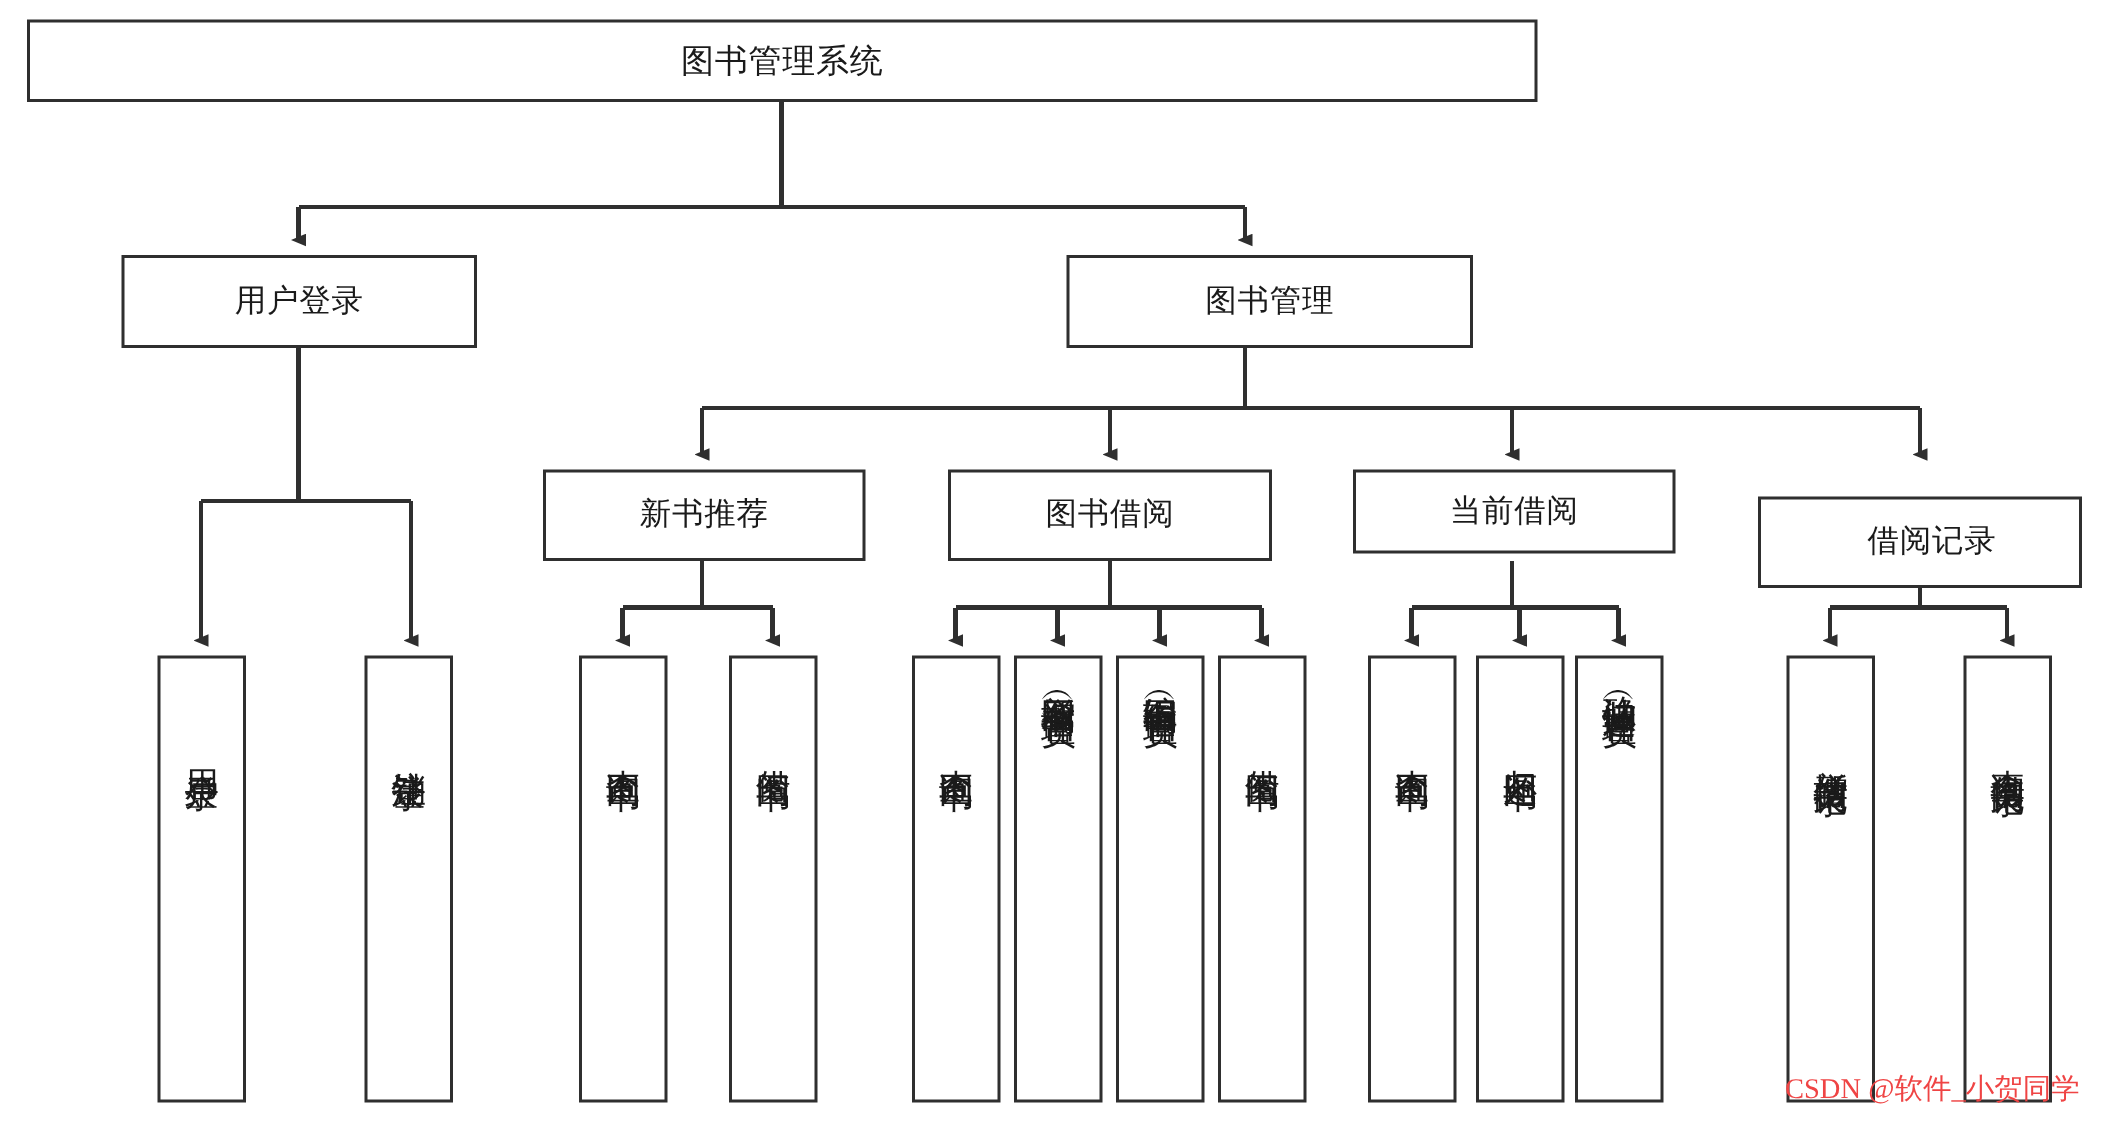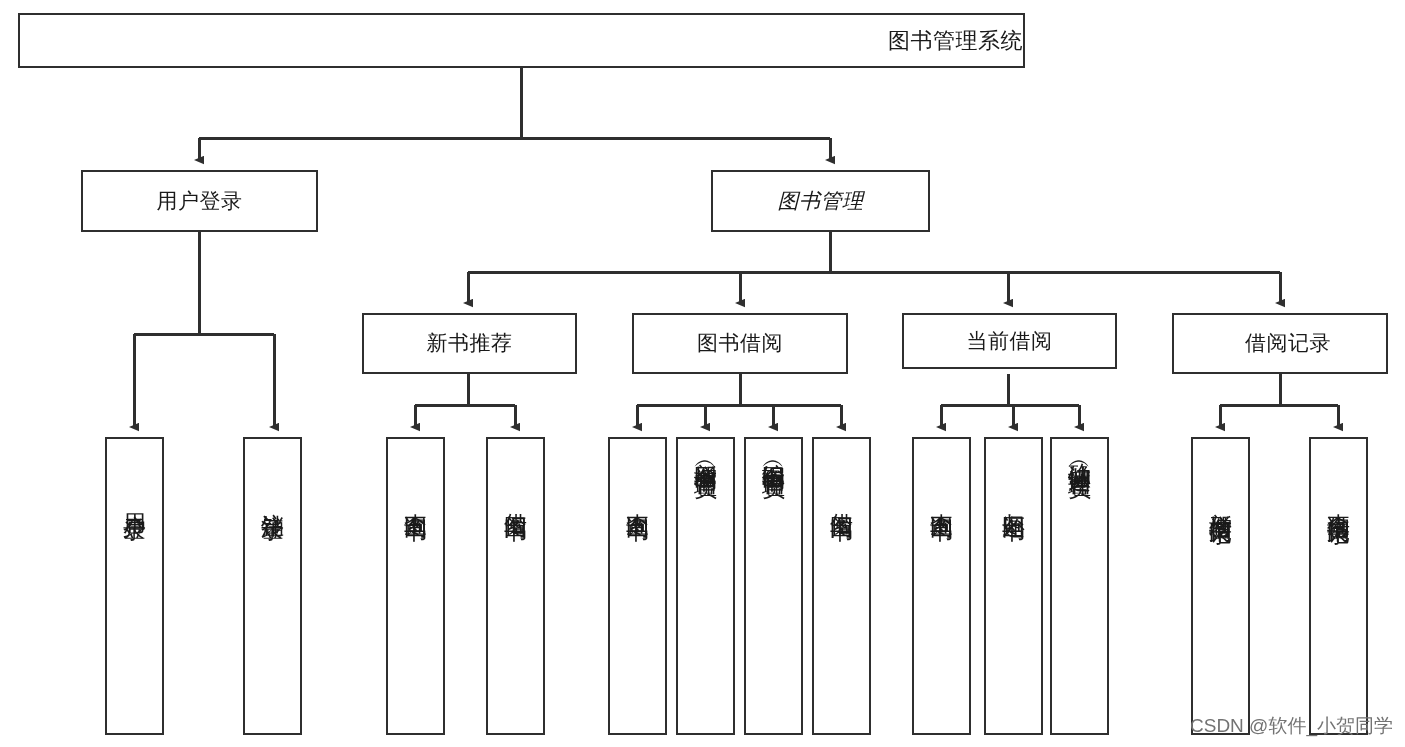--- a/index.html
+++ b/index.html
@@ -66,24 +66,24 @@
     margin-top: 56px;
   }
   .node.leaf.align-top .node-label {
     margin-top: 6px;
   }
   .watermark {
     position: absolute;
     left: 1190px;
     top: 713px;
     font-size: 19px;
-    color: #737373;
+    color: #ef4444;
     white-space: nowrap;
     z-index: 3;
-    font-family: Liberation Sans, sans-serif;
+    font-family: Liberation Serif, serif;
   }
 </style>
 </head>
 <body>
 
 <div id="diagram-root">
 
   <svg id="edge-layer" viewBox="0 0 1405 747" xmlns="http://www.w3.org/2000/svg">
     <defs>
       <marker id="arrowhead" markerWidth="10" markerHeight="10" refX="4.2" refY="5" orient="auto" markerUnits="userSpaceOnUse">
@@ -129,39 +129,39 @@
       <path d="M 1079 405 L 1079 427" marker-end="url(#arrowhead)"></path>
 
       <path d="M 1280 374 L 1280 405"></path>
       <path d="M 1220 405 L 1338 405"></path>
       <path d="M 1220 405 L 1220 427" marker-end="url(#arrowhead)"></path>
       <path d="M 1338 405 L 1338 427" marker-end="url(#arrowhead)"></path>
     </g>
   </svg>
 
   <div id="nodes-layer">
-      <div class="node root horizontal" style="left: 18px; top: 13px; width: 1007px; height: 55px; justify-content: flex-end;">
+      <div class="node root horizontal" style="left: 18px; top: 13px; width: 1007px; height: 55px;">
         <span class="node-label">图书管理系统</span>
       </div>
       <div class="node level2 horizontal" style="left: 81px; top: 170px; width: 237px; height: 62px;">
         <span class="node-label">用户登录</span>
       </div>
-      <div class="node level2 horizontal" style="left: 711px; top: 170px; width: 219px; height: 62px; font-style: italic;">
+      <div class="node level2 horizontal" style="left: 711px; top: 170px; width: 271px; height: 62px;">
         <span class="node-label">图书管理</span>
       </div>
       <div class="node level3 horizontal" style="left: 362px; top: 313px; width: 215px; height: 61px; text-align: center;">
         <span class="node-label">新书推荐</span>
       </div>
       <div class="node level3 horizontal" style="left: 632px; top: 313px; width: 216px; height: 61px;">
         <span class="node-label">图书借阅</span>
       </div>
       <div class="node level3 horizontal" style="left: 902px; top: 313px; width: 215px; height: 56px;">
         <span class="node-label">当前借阅</span>
       </div>
-      <div class="node level3 horizontal" style="left: 1172px; top: 313px; width: 216px; height: 61px; padding-left: 16px;">
+      <div class="node level3 horizontal" style="left: 1172px; top: 331px; width: 216px; height: 61px; padding-left: 16px;">
         <span class="node-label">借阅记录</span>
       </div>
       <div class="node leaf align-mid" style="left: 105px; top: 437px; width: 59px; height: 298px;">
         <span class="node-label">用户登录</span>
       </div>
       <div class="node leaf align-mid" style="left: 243px; top: 437px; width: 59px; height: 298px;">
         <span class="node-label">注销登录</span>
       </div>
       <div class="node leaf align-mid" style="left: 386px; top: 437px; width: 59px; height: 298px;">
         <span class="node-label">查询图书</span>

